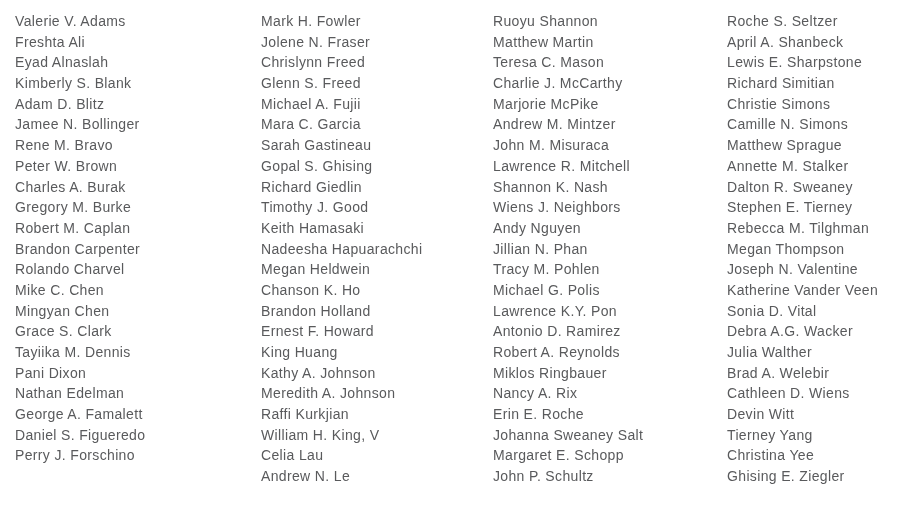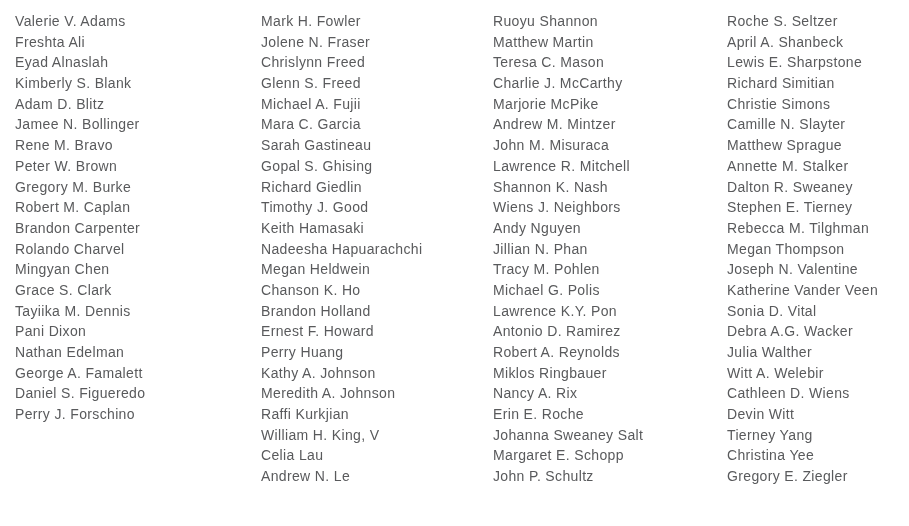--- a/index.html
+++ b/index.html
@@ -39,24 +39,26 @@
 <div class="names-grid">
     <div class="name-column">
       <div class="name-cell">Valerie V. Adams</div>
       <div class="name-cell">Freshta Ali</div>
       <div class="name-cell">Eyad Alnaslah</div>
       <div class="name-cell">Kimberly S. Blank</div>
       <div class="name-cell">Adam D. Blitz</div>
       <div class="name-cell">Jamee N. Bollinger</div>
       <div class="name-cell">Rene M. Bravo</div>
       <div class="name-cell">Peter W. Brown</div>
+      <div class="name-cell">Charles A. Burak</div>
       <div class="name-cell">Gregory M. Burke</div>
       <div class="name-cell">Robert M. Caplan</div>
       <div class="name-cell">Brandon Carpenter</div>
       <div class="name-cell">Rolando Charvel</div>
+      <div class="name-cell">Mike C. Chen</div>
       <div class="name-cell">Mingyan Chen</div>
       <div class="name-cell">Grace S. Clark</div>
       <div class="name-cell">Tayiika M. Dennis</div>
       <div class="name-cell">Pani Dixon</div>
       <div class="name-cell">Nathan Edelman</div>
       <div class="name-cell">George A. Famalett</div>
       <div class="name-cell">Daniel S. Figueredo</div>
       <div class="name-cell">Perry J. Forschino</div>
     </div>
     <div class="name-column">
@@ -69,21 +71,21 @@
       <div class="name-cell">Sarah Gastineau</div>
       <div class="name-cell">Gopal S. Ghising</div>
       <div class="name-cell">Richard Giedlin</div>
       <div class="name-cell">Timothy J. Good</div>
       <div class="name-cell">Keith Hamasaki</div>
       <div class="name-cell">Nadeesha Hapuarachchi</div>
       <div class="name-cell">Megan Heldwein</div>
       <div class="name-cell">Chanson K. Ho</div>
       <div class="name-cell">Brandon Holland</div>
       <div class="name-cell">Ernest F. Howard</div>
-      <div class="name-cell">Perry Huang</div>
+      <div class="name-cell">King Huang</div>
       <div class="name-cell">Kathy A. Johnson</div>
       <div class="name-cell">Meredith A. Johnson</div>
       <div class="name-cell">Raffi Kurkjian</div>
       <div class="name-cell">William H. King, V</div>
       <div class="name-cell">Celia Lau</div>
       <div class="name-cell">Andrew N. Le</div>
     </div>
     <div class="name-column">
       <div class="name-cell">Ruoyu Shannon</div>
       <div class="name-cell">Matthew Martin</div>
@@ -108,32 +110,32 @@
       <div class="name-cell">Johanna Sweaney Salt</div>
       <div class="name-cell">Margaret E. Schopp</div>
       <div class="name-cell">John P. Schultz</div>
     </div>
     <div class="name-column">
       <div class="name-cell">Roche S. Seltzer</div>
       <div class="name-cell">April A. Shanbeck</div>
       <div class="name-cell">Lewis E. Sharpstone</div>
       <div class="name-cell">Richard Simitian</div>
       <div class="name-cell">Christie Simons</div>
-      <div class="name-cell">Camille N. Slayter</div>
+      <div class="name-cell">Camille N. Simons</div>
       <div class="name-cell">Matthew Sprague</div>
       <div class="name-cell">Annette M. Stalker</div>
       <div class="name-cell">Dalton R. Sweaney</div>
       <div class="name-cell">Stephen E. Tierney</div>
       <div class="name-cell">Rebecca M. Tilghman</div>
       <div class="name-cell">Megan Thompson</div>
       <div class="name-cell">Joseph N. Valentine</div>
       <div class="name-cell">Katherine Vander Veen</div>
       <div class="name-cell">Sonia D. Vital</div>
       <div class="name-cell">Debra A.G. Wacker</div>
       <div class="name-cell">Julia Walther</div>
-      <div class="name-cell">Witt A. Welebir</div>
+      <div class="name-cell">Brad A. Welebir</div>
       <div class="name-cell">Cathleen D. Wiens</div>
       <div class="name-cell">Devin Witt</div>
       <div class="name-cell">Tierney Yang</div>
       <div class="name-cell">Christina Yee</div>
-      <div class="name-cell">Gregory E. Ziegler</div>
+      <div class="name-cell">Ghising E. Ziegler</div>
     </div>
   </div>
 
 </body></html>

